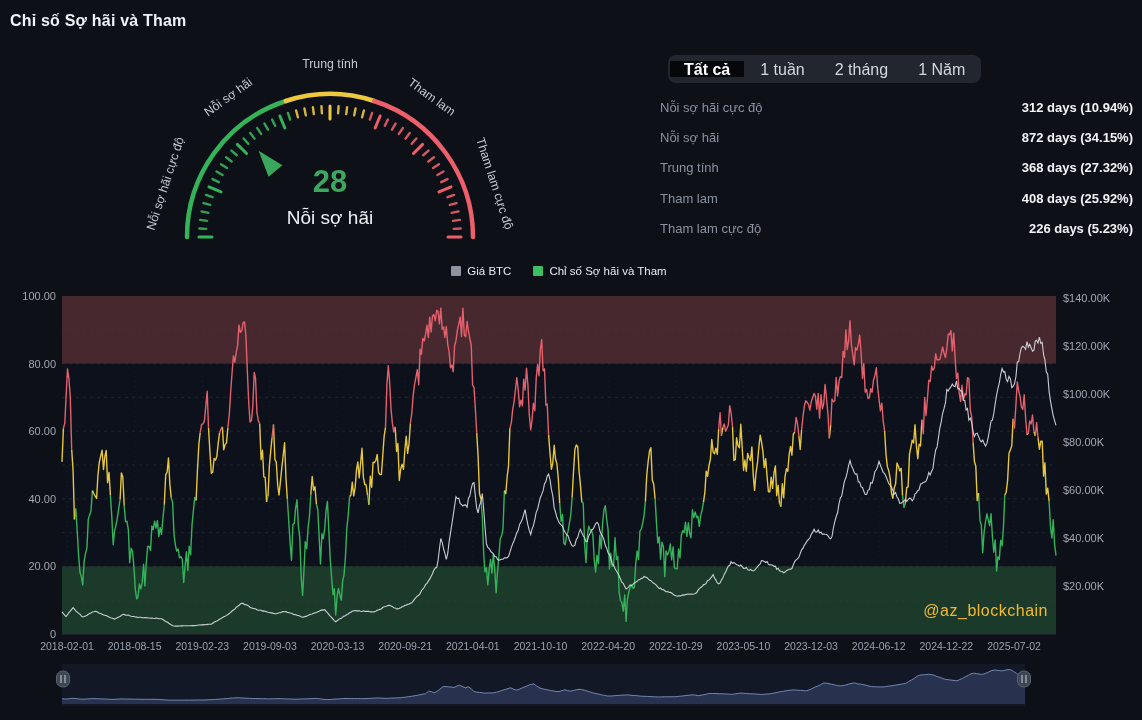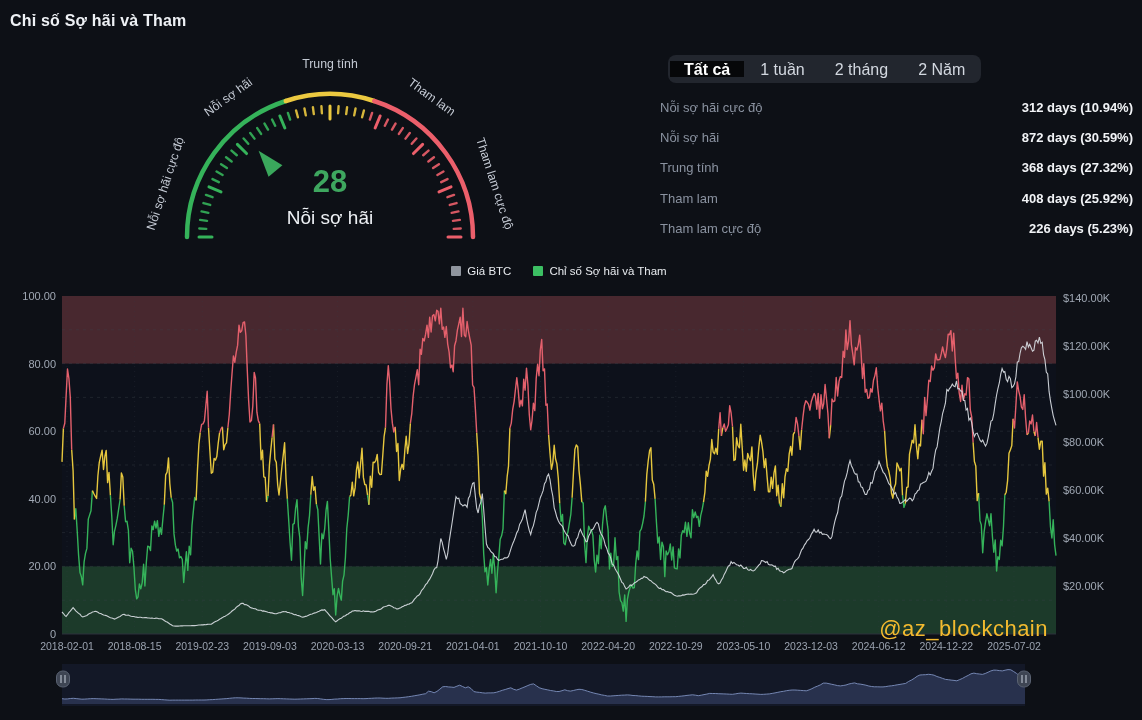--- a/index.html
+++ b/index.html
@@ -31,21 +31,21 @@
   #stats .val{color:#f1f3f6;font-size:13px;font-weight:bold;margin-left:20px;}
   
   #legend{
     left:62px;top:265px;width:994px;display:flex;justify-content:center;gap:22px;
     align-items:center;font-size:11.5px;color:#e8ebef;
   }
   #legend .item{display:flex;align-items:center;gap:6px;justify-content:flex-end;}
   #legend .sw{width:10px;height:10px;display:inline-block;border-radius:1px;}
   
   #watermark{
-    right:94px;top:616px;font-size:22px;color:#f3ba2f;letter-spacing:.5px;
+    right:94px;top:602px;font-size:16px;color:#f3ba2f;letter-spacing:.5px;
   }
   svg text{font-family:"Liberation Sans",sans-serif;}
 </style>
 </head>
 <body style="background: rgb(13, 16, 22);">
 
 <div id="page-title" class="abs">Chỉ số Sợ hãi và Tham</div>
 
 <svg id="gauge" class="abs" style="left:100px;top:40px;overflow:visible" width="470" height="218" viewBox="0 0 470 218">
     <g>
@@ -113,31 +113,31 @@
     </g>
     <polygon points="158.60851314814676,110.7025168091116 168.55534955157893,136.82895271585056 182.40832676507242,125.36877329893144" fill="#3aa85c"></polygon>
     <text x="230" y="152" fill="#3ea75f" font-size="31" font-weight="bold" text-anchor="middle">28</text>
     <text x="230" y="184" fill="#edf0f4" font-size="19" text-anchor="middle">Nỗi sợ hãi</text>
   </svg>
 
 <div id="tabs" class="abs">
     <button class="tab selected">Tất cả</button>
     <button class="tab">1 tuần</button>
     <button class="tab">2 tháng</button>
-    <button class="tab">2 Năm</button>
+    <button class="tab">1 Năm</button>
   </div>
 
 <div id="stats" class="abs">
     <div class="row">
       <span class="lbl">Nỗi sợ hãi cực độ</span>
       <span class="val">312 days (10.94%)</span>
     </div>
     <div class="row">
       <span class="lbl">Nỗi sợ hãi</span>
-      <span class="val">872 days (30.59%)</span>
+      <span class="val">872 days (34.15%)</span>
     </div>
     <div class="row">
       <span class="lbl">Trung tính</span>
       <span class="val">368 days (27.32%)</span>
     </div>
     <div class="row">
       <span class="lbl">Tham lam</span>
       <span class="val">408 days (25.92%)</span>
     </div>
     <div class="row">

